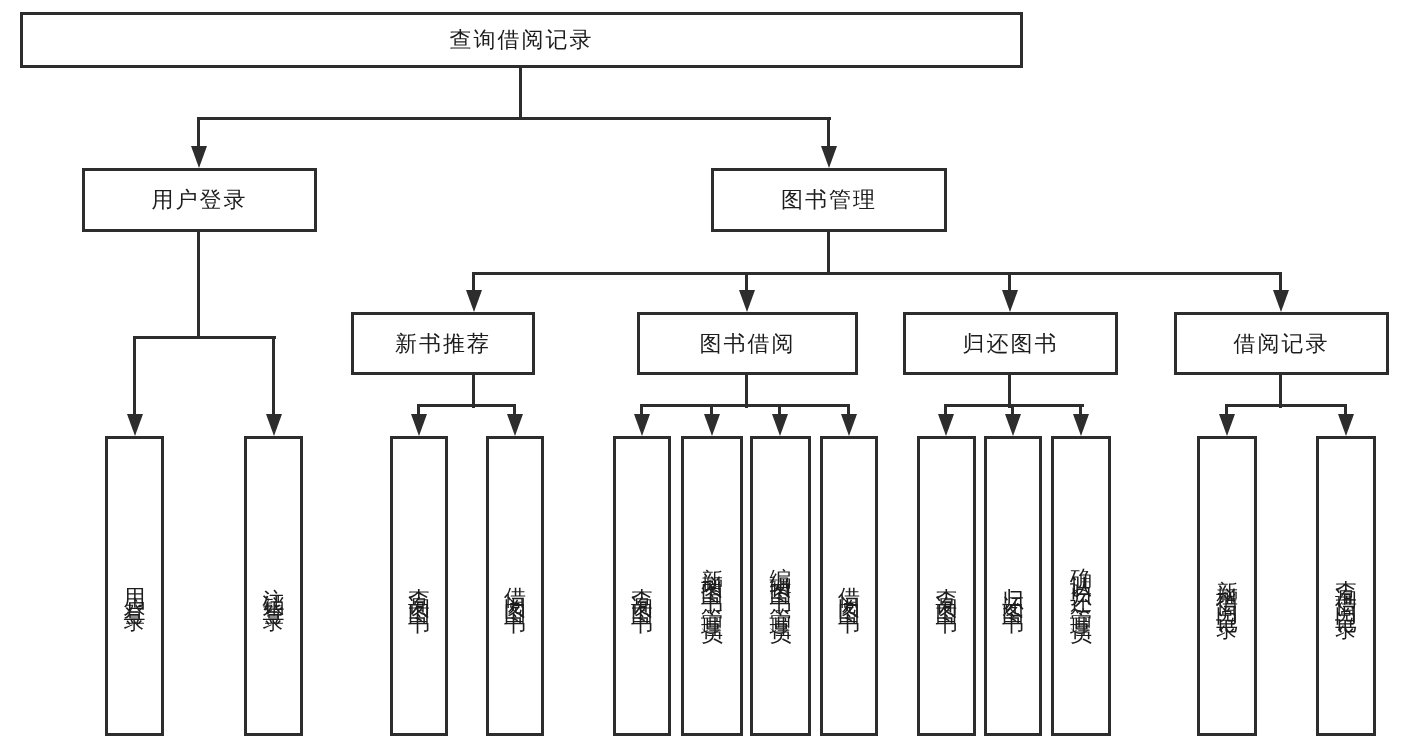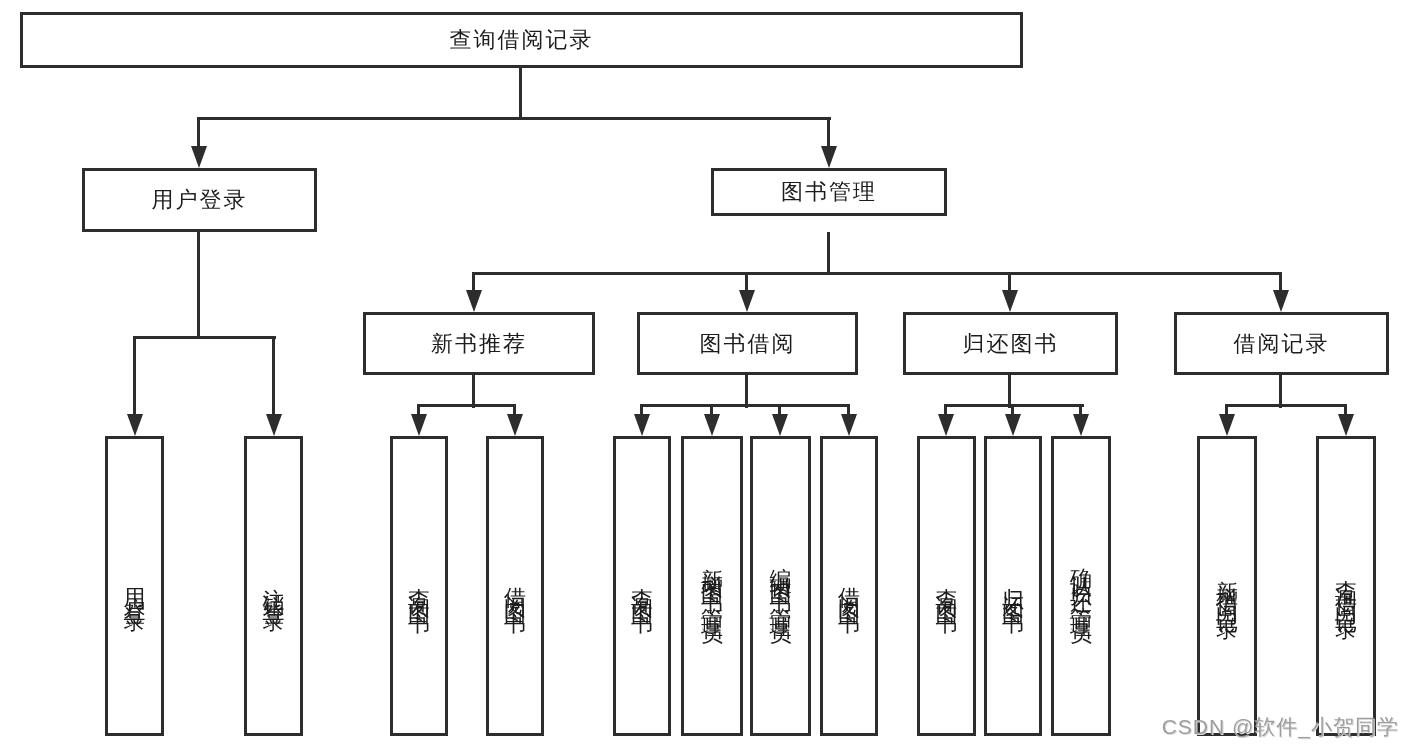--- a/index.html
+++ b/index.html
@@ -122,25 +122,25 @@
   <div class="vline" style="left:1344px;top:404px;height:12px"></div>
   <div class="arrow" style="left:1338px;top:414px"></div>
 
   <div class="box" style="left:20px;top:12px;width:1003px;height:56px">
     <span class="hlabel">查询借阅记录</span>
   </div>
 
   <div class="box" style="left:82px;top:168px;width:235px;height:64px">
     <span class="hlabel">用户登录</span>
   </div>
-  <div class="box" style="left:711px;top:168px;width:236px;height:48px">
+  <div class="box" style="left:711px;top:168px;width:236px;height:64px">
     <span class="hlabel">图书管理</span>
   </div>
 
-  <div class="box" style="left:363px;top:312px;width:232px;height:63px">
+  <div class="box" style="left:351px;top:312px;width:184px;height:63px">
     <span class="hlabel">新书推荐</span>
   </div>
   <div class="box" style="left:637px;top:312px;width:221px;height:63px">
     <span class="hlabel">图书借阅</span>
   </div>
   <div class="box" style="left:903px;top:312px;width:215px;height:63px">
     <span class="hlabel">归还图书</span>
   </div>
   <div class="box" style="left:1174px;top:312px;width:215px;height:63px">
     <span class="hlabel">借阅记录</span>
@@ -183,15 +183,14 @@
     <span class="vlabel">确认归还（管理员）</span>
   </div>
 
   <div class="box" style="left:1197px;top:436px;width:60px;height:300px">
     <span class="vlabel">新增借阅记录</span>
   </div>
   <div class="box" style="left:1316px;top:436px;width:60px;height:300px">
     <span class="vlabel">查询借阅记录</span>
   </div>
 
-  <div class="watermark">CSDN @软件_小贺同学</div>
 
 </div>
 
 </body></html>

